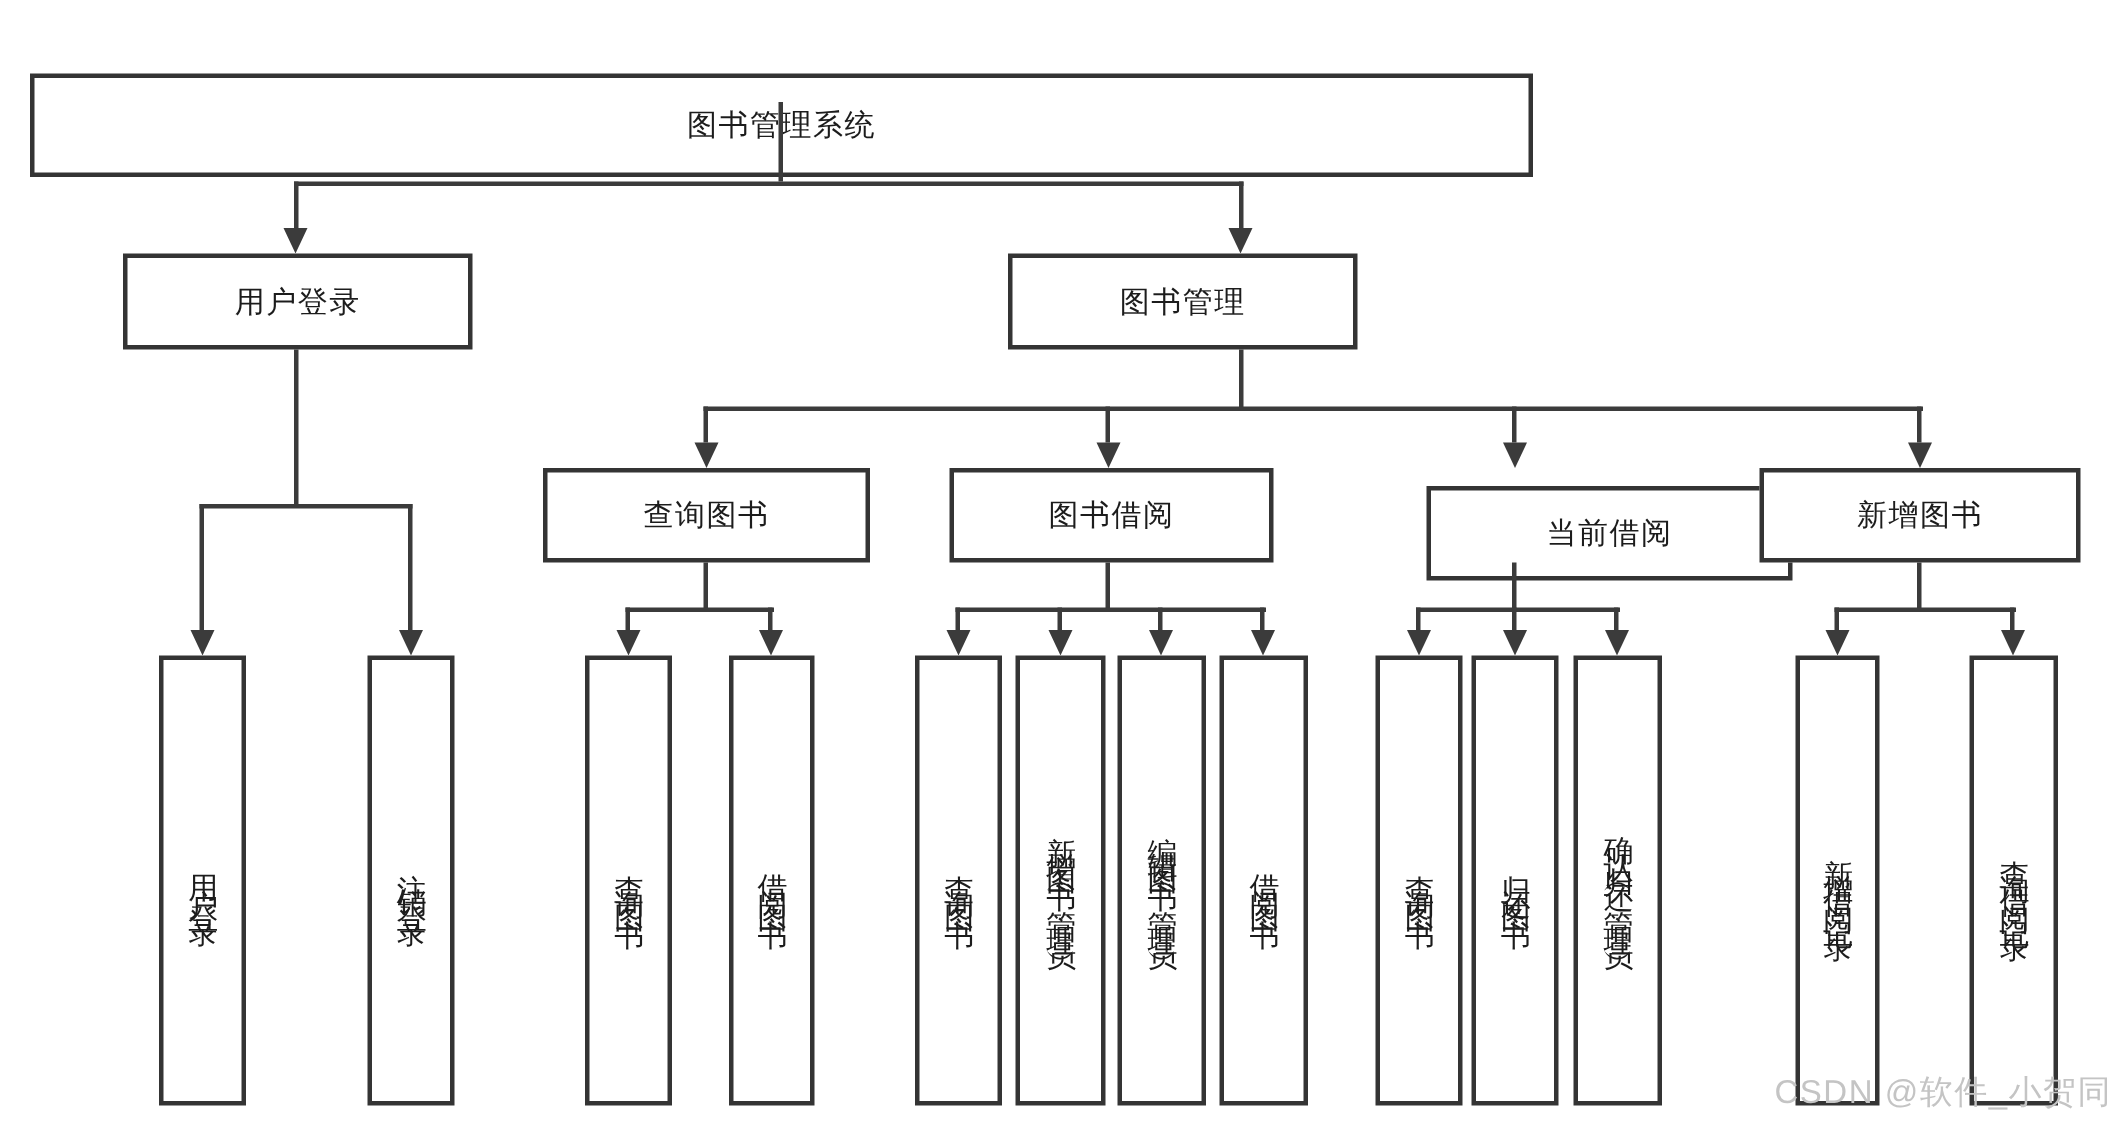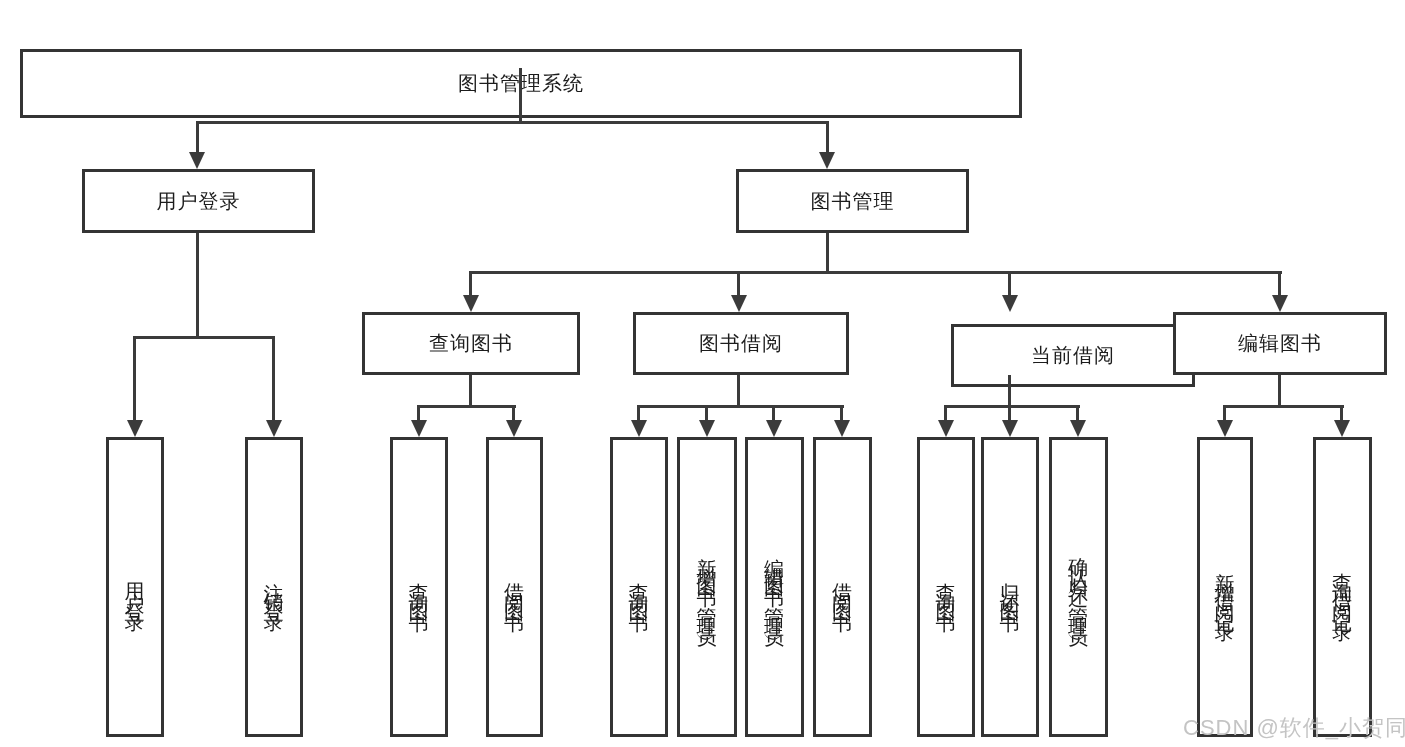--- a/index.html
+++ b/index.html
@@ -77,21 +77,21 @@
   <div class="node" style="left:20px; top:13px; width:1002px; height:69px;margin-top:36px;">图书管理系统</div>
 
   <div class="vline" style="left:519px; top:68px; height:53px;"></div>
   <div class="hline" style="left:196px; top:121px; width:633px;"></div>
   <div class="vline" style="left:196px; top:121px; height:31px;"></div>
   <div class="arrow" style="left:189px; top:152px;"></div>
   <div class="vline" style="left:826px; top:121px; height:31px;"></div>
   <div class="arrow" style="left:819px; top:152px;"></div>
 
   <div class="node" style="left:82px; top:169px; width:233px; height:64px;">用户登录</div>
-  <div class="node" style="left:736px; top:169px; width:233px; height:64px;">图书管理</div>
+  <div class="node" style="left:672px; top:169px; width:233px; height:64px;">图书管理</div>
 
   <div class="vline" style="left:196px; top:233px; height:103px;"></div>
   <div class="hline" style="left:133px; top:336px; width:142px;"></div>
   <div class="vline" style="left:133px; top:336px; height:84px;"></div>
   <div class="arrow" style="left:127px; top:420px;"></div>
   <div class="vline" style="left:272px; top:336px; height:84px;"></div>
   <div class="arrow" style="left:266px; top:420px;"></div>
 
   <div class="vline" style="left:826px; top:233px; height:41px;"></div>
   <div class="hline" style="left:469px; top:271px; width:813px;"></div>
@@ -100,21 +100,21 @@
   <div class="vline" style="left:737px; top:271px; height:24px;"></div>
   <div class="arrow" style="left:731px; top:295px;"></div>
   <div class="vline" style="left:1008px; top:271px; height:24px;"></div>
   <div class="arrow" style="left:1002px; top:295px;"></div>
   <div class="vline" style="left:1278px; top:271px; height:24px;"></div>
   <div class="arrow" style="left:1272px; top:295px;"></div>
 
   <div class="node" style="left:362px; top:312px; width:218px; height:63px;">查询图书</div>
   <div class="node" style="left:633px; top:312px; width:216px; height:63px;">图书借阅</div>
   <div class="node" style="left:951px; top:312px; width:244px; height:63px;margin-top:12px;">当前借阅</div>
-  <div class="node" style="left:1173px; top:312px; width:214px; height:63px;">编辑图书</div>
+  <div class="node" style="left:1173px; top:312px; width:214px; height:63px;">新增图书</div>
 
   <div class="vline" style="left:469px; top:375px; height:33px;"></div>
   <div class="hline" style="left:417px; top:405px; width:99px;"></div>
   <div class="vline" style="left:417px; top:405px; height:15px;"></div>
   <div class="arrow" style="left:411px; top:420px;"></div>
   <div class="vline" style="left:512px; top:405px; height:15px;"></div>
   <div class="arrow" style="left:506px; top:420px;"></div>
 
   <div class="vline" style="left:737px; top:375px; height:33px;"></div>
   <div class="hline" style="left:637px; top:405px; width:207px;"></div>

